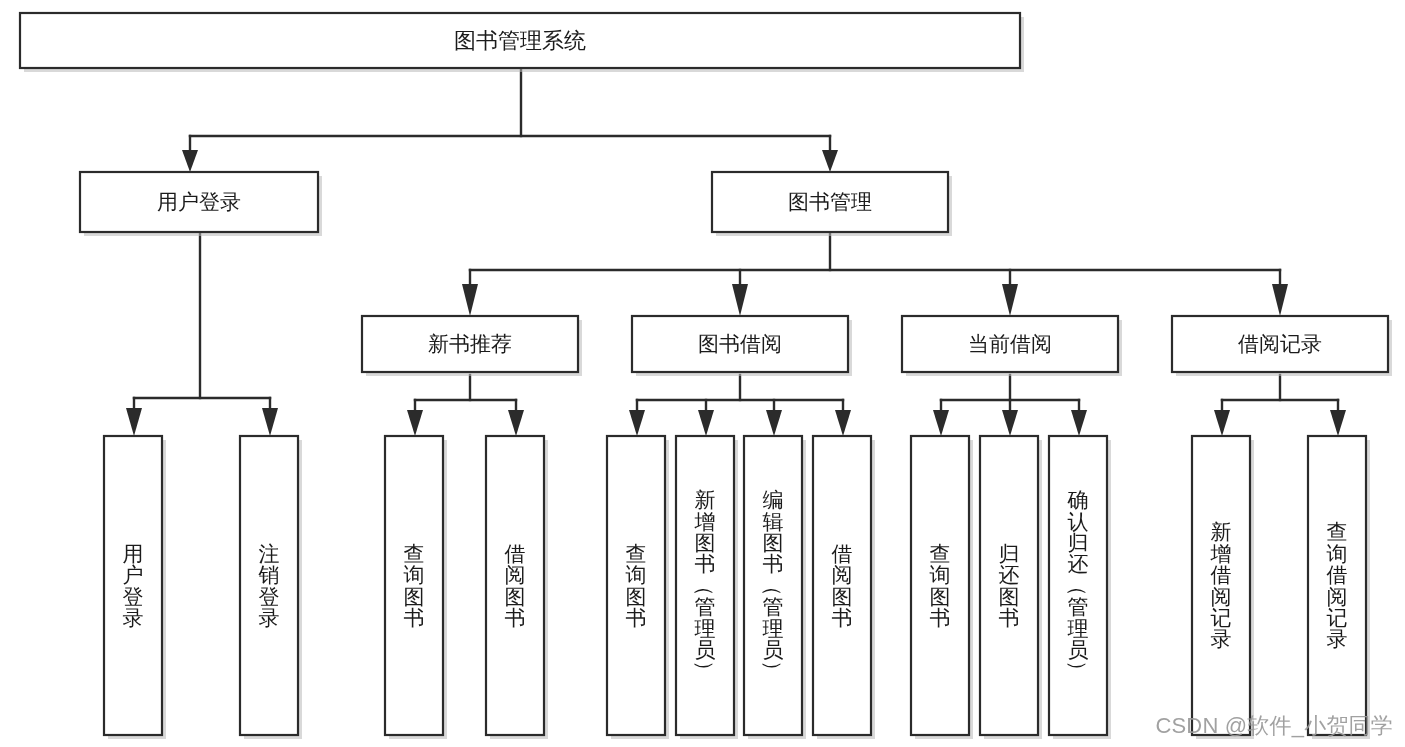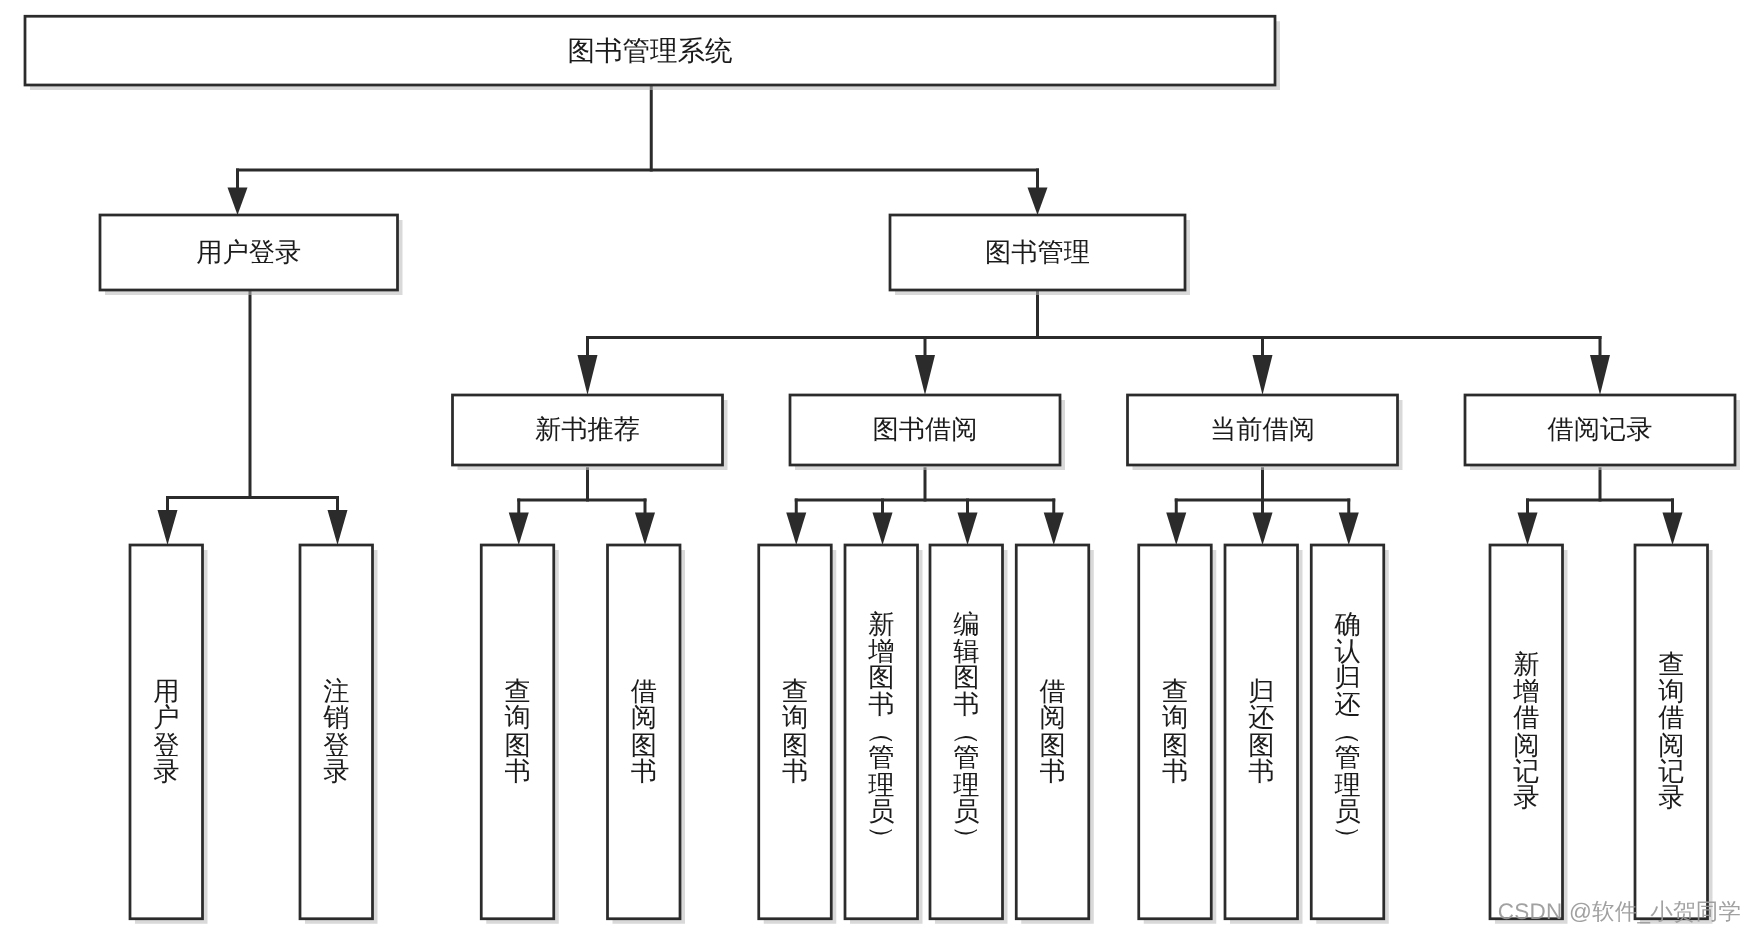--- a/index.html
+++ b/index.html
@@ -73,21 +73,21 @@
     text-align: center;
   }
   .vlabel span.paren {
     transform: rotate(90deg);
   }
   .watermark {
     position: absolute;
     right: 12px;
     bottom: 6px;
     font-family: "Liberation Sans", "DejaVu Sans", sans-serif;
-    font-size: 18px;
+    font-size: 22px;
     color: #9a9a9a;
     opacity: 0.92;
     white-space: nowrap;
     letter-spacing: 0.2px;
   }
 </style>
 </head>
 <body>
 
 <div id="diagram-root">

